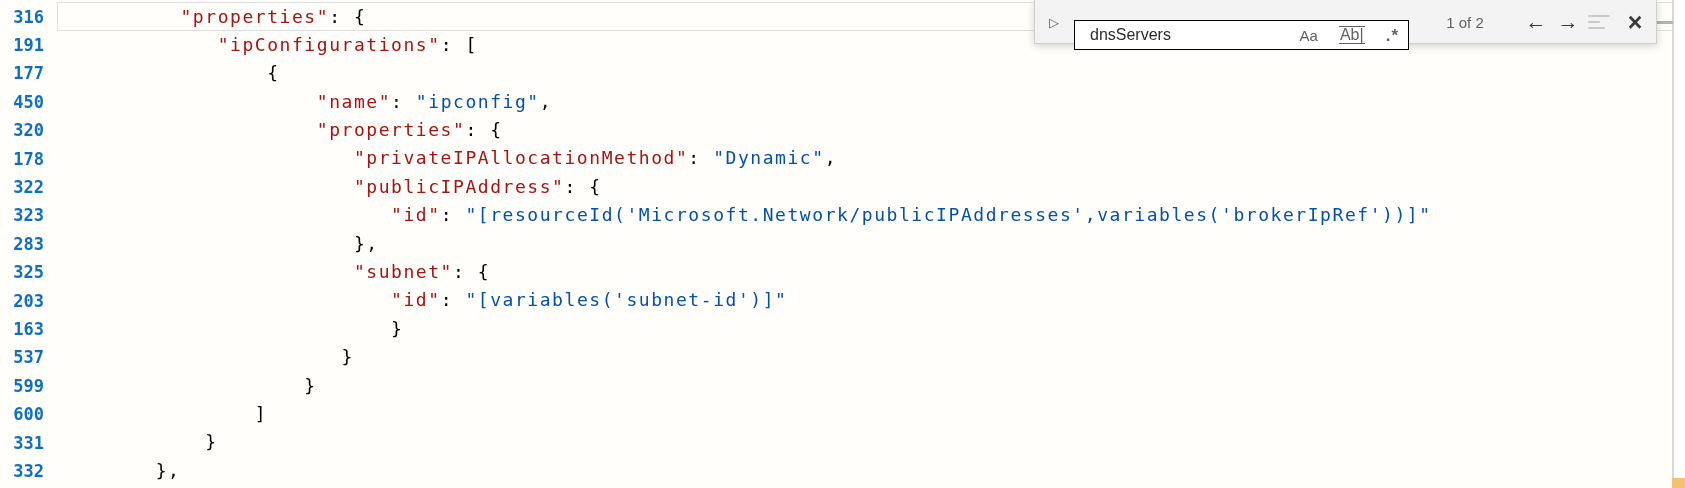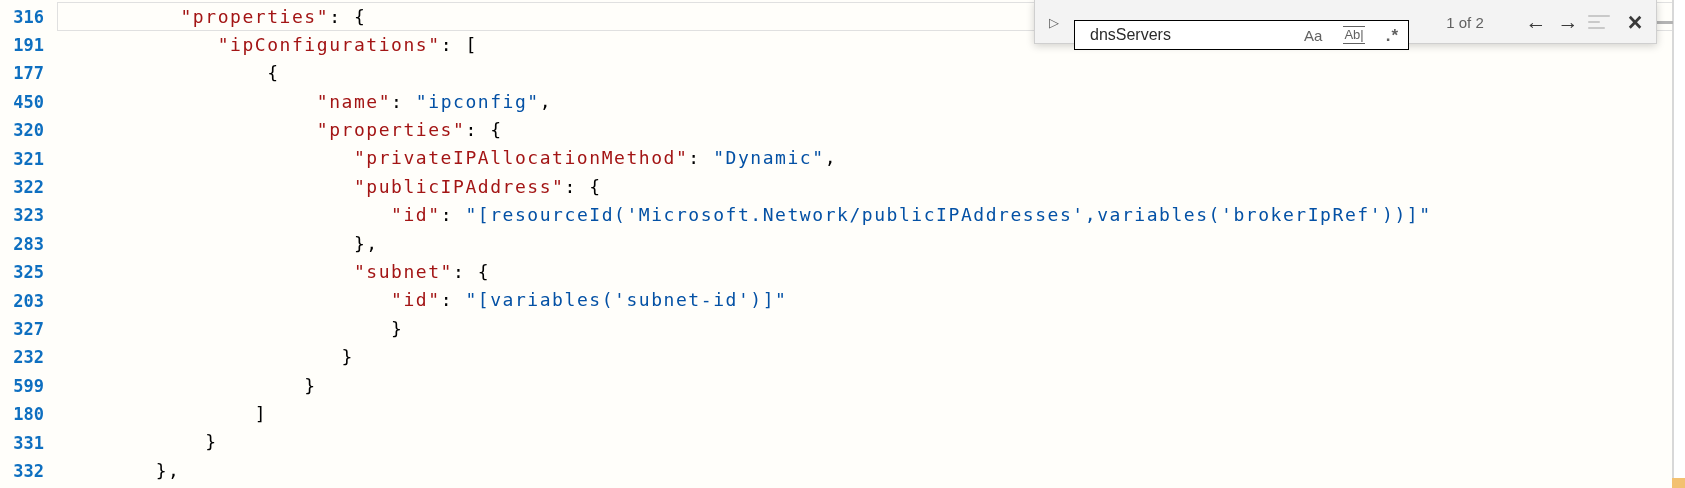--- a/index.html
+++ b/index.html
@@ -61,21 +61,21 @@
   }
   .fw-input{
     flex:1;border:none;outline:none;background:transparent;
     font-family:"Liberation Sans",sans-serif;font-size:16px;color:#2b2b2b;
     padding:0 0 0 15px;height:26px;
   }
   .fw-opts{display:flex;align-items:flex-end;gap:21px;padding-right:9px;}
   .fw-opt{color:var(--c-find-icon,#616161);font-size:15px;line-height:16px;cursor:pointer;
     font-family:"Liberation Sans",sans-serif;user-select:none;}
   .fw-opt-word{border-top:1.4px solid #616161;border-bottom:1.4px solid #616161;
-    font-size:13px;padding:0 1px;}
+    font-size:16px;padding:0 1px;}
   .fw-opt-regex{font-size:17px;font-weight:bold;letter-spacing:1px;}
   .fw-count{
     position:absolute;left:399px;top:0;width:62px;height:44px;
     display:flex;align-items:center;justify-content:center;
     font-size:15px;color:#616161;white-space:nowrap;
   }
   .fw-btn{
     position:absolute;top:0;height:44px;width:30px;
     display:flex;align-items:center;justify-content:center;cursor:pointer;
     color:#3a3a3a;font-size:21px;font-weight:bold;
@@ -94,30 +94,30 @@
 <body style="--c-editor-bg: #fffefa; --c-key: #a31515; --c-string: #0451a5; --c-punctuation: #000000; --c-line-number: #0e6fc0; --c-line-border: #e0e0e0; --c-match-marker: #f3c171; --c-find-bg: #f3f3f3; --c-find-input-bg: #ffffff; --c-find-icon: #616161;">
 
 <div id="editor">
   <div class="current-line-highlight"></div>
   <div id="gutter">
       <div>316</div>
       <div>191</div>
       <div>177</div>
       <div>450</div>
       <div>320</div>
-      <div>321</div>
+      <div>178</div>
       <div>322</div>
       <div>323</div>
       <div>283</div>
       <div>325</div>
       <div>203</div>
-      <div>327</div>
-      <div>232</div>
+      <div>163</div>
+      <div>537</div>
       <div>599</div>
-      <div>180</div>
+      <div>600</div>
       <div>331</div>
       <div>332</div>
     </div>
   <div id="code">
       <div class="code-line">         <span class="tok-key">"properties"</span><span class="tok-punct">: {</span></div>
       <div class="code-line">            <span class="tok-key">"ipConfigurations"</span><span class="tok-punct">: [</span></div>
       <div class="code-line">                <span class="tok-punct">{</span></div>
       <div class="code-line">                    <span class="tok-key">"name"</span><span class="tok-punct">: </span><span class="tok-str">"ipconfig"</span><span class="tok-punct">,</span></div>
       <div class="code-line">                    <span class="tok-key">"properties"</span><span class="tok-punct">: {</span></div>
       <div class="code-line">                       <span class="tok-key">"privateIPAllocationMethod"</span><span class="tok-punct">: </span><span class="tok-str">"Dynamic"</span><span class="tok-punct">,</span></div>

